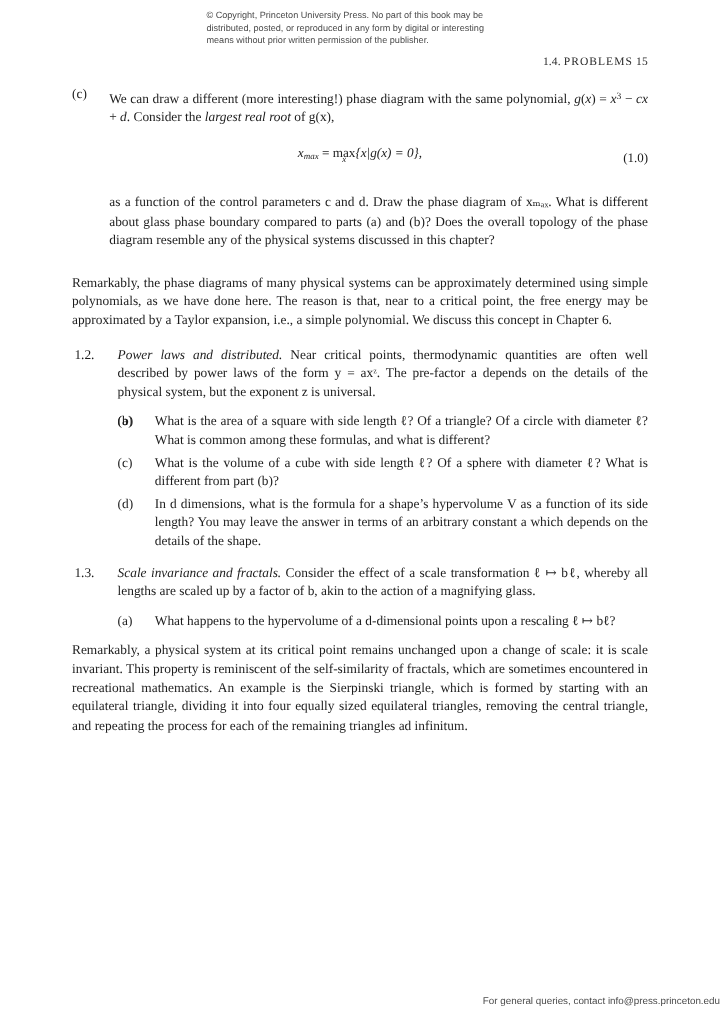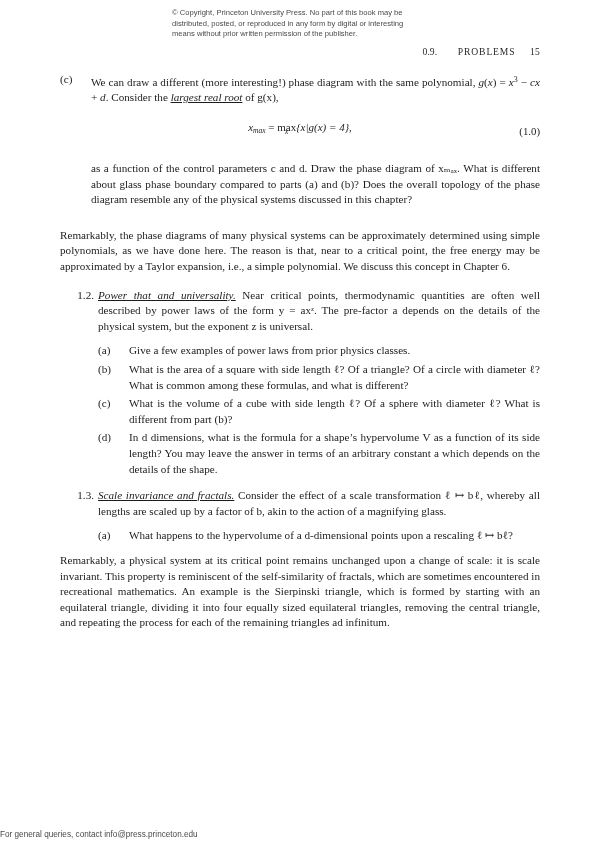--- a/index.html
+++ b/index.html
@@ -45,23 +45,22 @@
     font-size: 9.6px;
     color: #2a2a2a;
     letter-spacing: 0.02em;
     white-space: nowrap;
   }
   .runhead .sec { letter-spacing: 0.01em; }
   .runhead .sc {
     font-variant: small-caps;
     font-size: 9.6px;
     letter-spacing: 0.09em;
-    margin-left: 18px;
-  }
-  .runhead .pg { margin-left: 12px; }
+  }
+  .runhead .pg { }
 
   
   .body {
     position: absolute;
     left: 60px;
     top: 72px;
     width: 480px;
     font-size: 11.15px;
     line-height: 15.6px;
     text-align: justify;
@@ -72,21 +71,21 @@
   .prob {
     position: relative;
     padding-left: 38px;
     margin-top: 13px;
   }
   .prob > .num {
     position: absolute;
     left: 2px;
     top: 0;
     width: 32px;
-    text-align: right;
+    text-align: left;
   }
 
   
   .sub {
     position: relative;
     padding-left: 31px;
     margin-top: 2px;
   }
   .sub > .lbl {
     position: absolute;
@@ -156,76 +155,75 @@
   .maxop .under {
     position: absolute;
     left: 0;
     right: 0;
     top: 9px;
     font-size: 0.66em;
     font-style: italic;
     text-align: center;
     line-height: 1;
   }
-  .it { font-style: italic; text-decoration: underline; }
+  .it { font-style: italic; }
 
   
   .footer {
     position: absolute;
     left: 0;
     right: 0;
     bottom: 18px;
-    text-align: left;
+    text-align: right;
     font-family: "Liberation Sans", "DejaVu Sans", sans-serif;
     font-size: 8.2px;
     color: #4a4a4a;
   }
 </style>
 </head>
 <body>
 
 <div class="page">
 
   <div class="copyright">
     <div>© Copyright, Princeton University Press. No part of this book may be</div>
     <div>distributed, posted, or reproduced in any form by digital or interesting</div>
     <div>means without prior written permission of the publisher.</div>
   </div>
 
   <div class="runhead">
-    <span class="sec">0.9.</span>
+    <span class="sec">1.4.</span>
     <span class="sc">PROBLEMS</span>
     <span class="pg">15</span>
   </div>
 
   <div class="body">
 
     <div class="sub first">
       <span class="lbl">(c)</span>
       <span><span>We can draw a different (more interesting!) phase diagram with the same polynomial, </span><span class="mi">g</span>(<span class="mi">x</span>) = <span class="mi">x</span><sup class="exp" style="font-style:normal">3</sup><span> − </span><span class="mi">cx</span><span> + </span><span class="mi">d</span><span>. Consider the </span><span class="it">largest real root</span><span> of g(x),</span></span>
     </div>
 
     <div class="eq-wrap">
-      <div class="eq"><span class="mi">x</span><sub class="sb">max</sub> <span>=</span> <span class="maxop"><span>max</span><span class="under">x</span></span><span class="mi">{x|g(x) = 4},</span></div>
+      <div class="eq"><span class="mi">x</span><sub class="sb">max</sub> <span>=</span> <span class="maxop"><span>max</span><span class="under">x</span></span><span class="mi">{x|g(x) = 0},</span></div>
       <div class="eqnum">(1.0)</div>
     </div>
 
     <div class="cont-sub">as a function of the control parameters c and d. Draw the phase diagram of xₘₐₓ. What is different about glass phase boundary compared to parts (a) and (b)? Does the overall topology of the phase diagram resemble any of the physical systems discussed in this chapter?</div>
 
     <div class="cont" style="padding-left:0; margin-top:20px;">Remarkably, the phase diagrams of many physical systems can be approximately determined using simple polynomials, as we have done here. The reason is that, near to a critical point, the free energy may be approximated by a Taylor expansion, i.e., a simple polynomial. We discuss this concept in Chapter 6.</div>
 
     <div class="prob">
       <span class="num">1.2.</span>
-      <span><span class="it">Power that and universality.</span> <span>Near critical points, thermodynamic quantities are often well described by power laws of the form y = axᶻ. The pre-factor a depends on the details of the physical system, but the exponent z is universal.</span></span>
+      <span><span class="it">Power laws and distributed.</span> <span>Near critical points, thermodynamic quantities are often well described by power laws of the form y = axᶻ. The pre-factor a depends on the details of the physical system, but the exponent z is universal.</span></span>
     </div>
 
     <div style="padding-left:38px;">
       <div class="sub" style="margin-top:9px;">
         <span class="lbl">(a)</span>
-        <span>Give a few examples of power laws from prior physics classes.</span>
       </div>
       <div class="sub" style="margin-top:3px;">
         <span class="lbl">(b)</span>
         <span>What is the area of a square with side length ℓ? Of a triangle? Of a circle with diameter ℓ? What is common among these formulas, and what is different?</span>
       </div>
       <div class="sub" style="margin-top:3px;">
         <span class="lbl">(c)</span>
         <span>What is the volume of a cube with side length ℓ? Of a sphere with diameter ℓ? What is different from part (b)?</span>
       </div>
       <div class="sub" style="margin-top:3px;">

